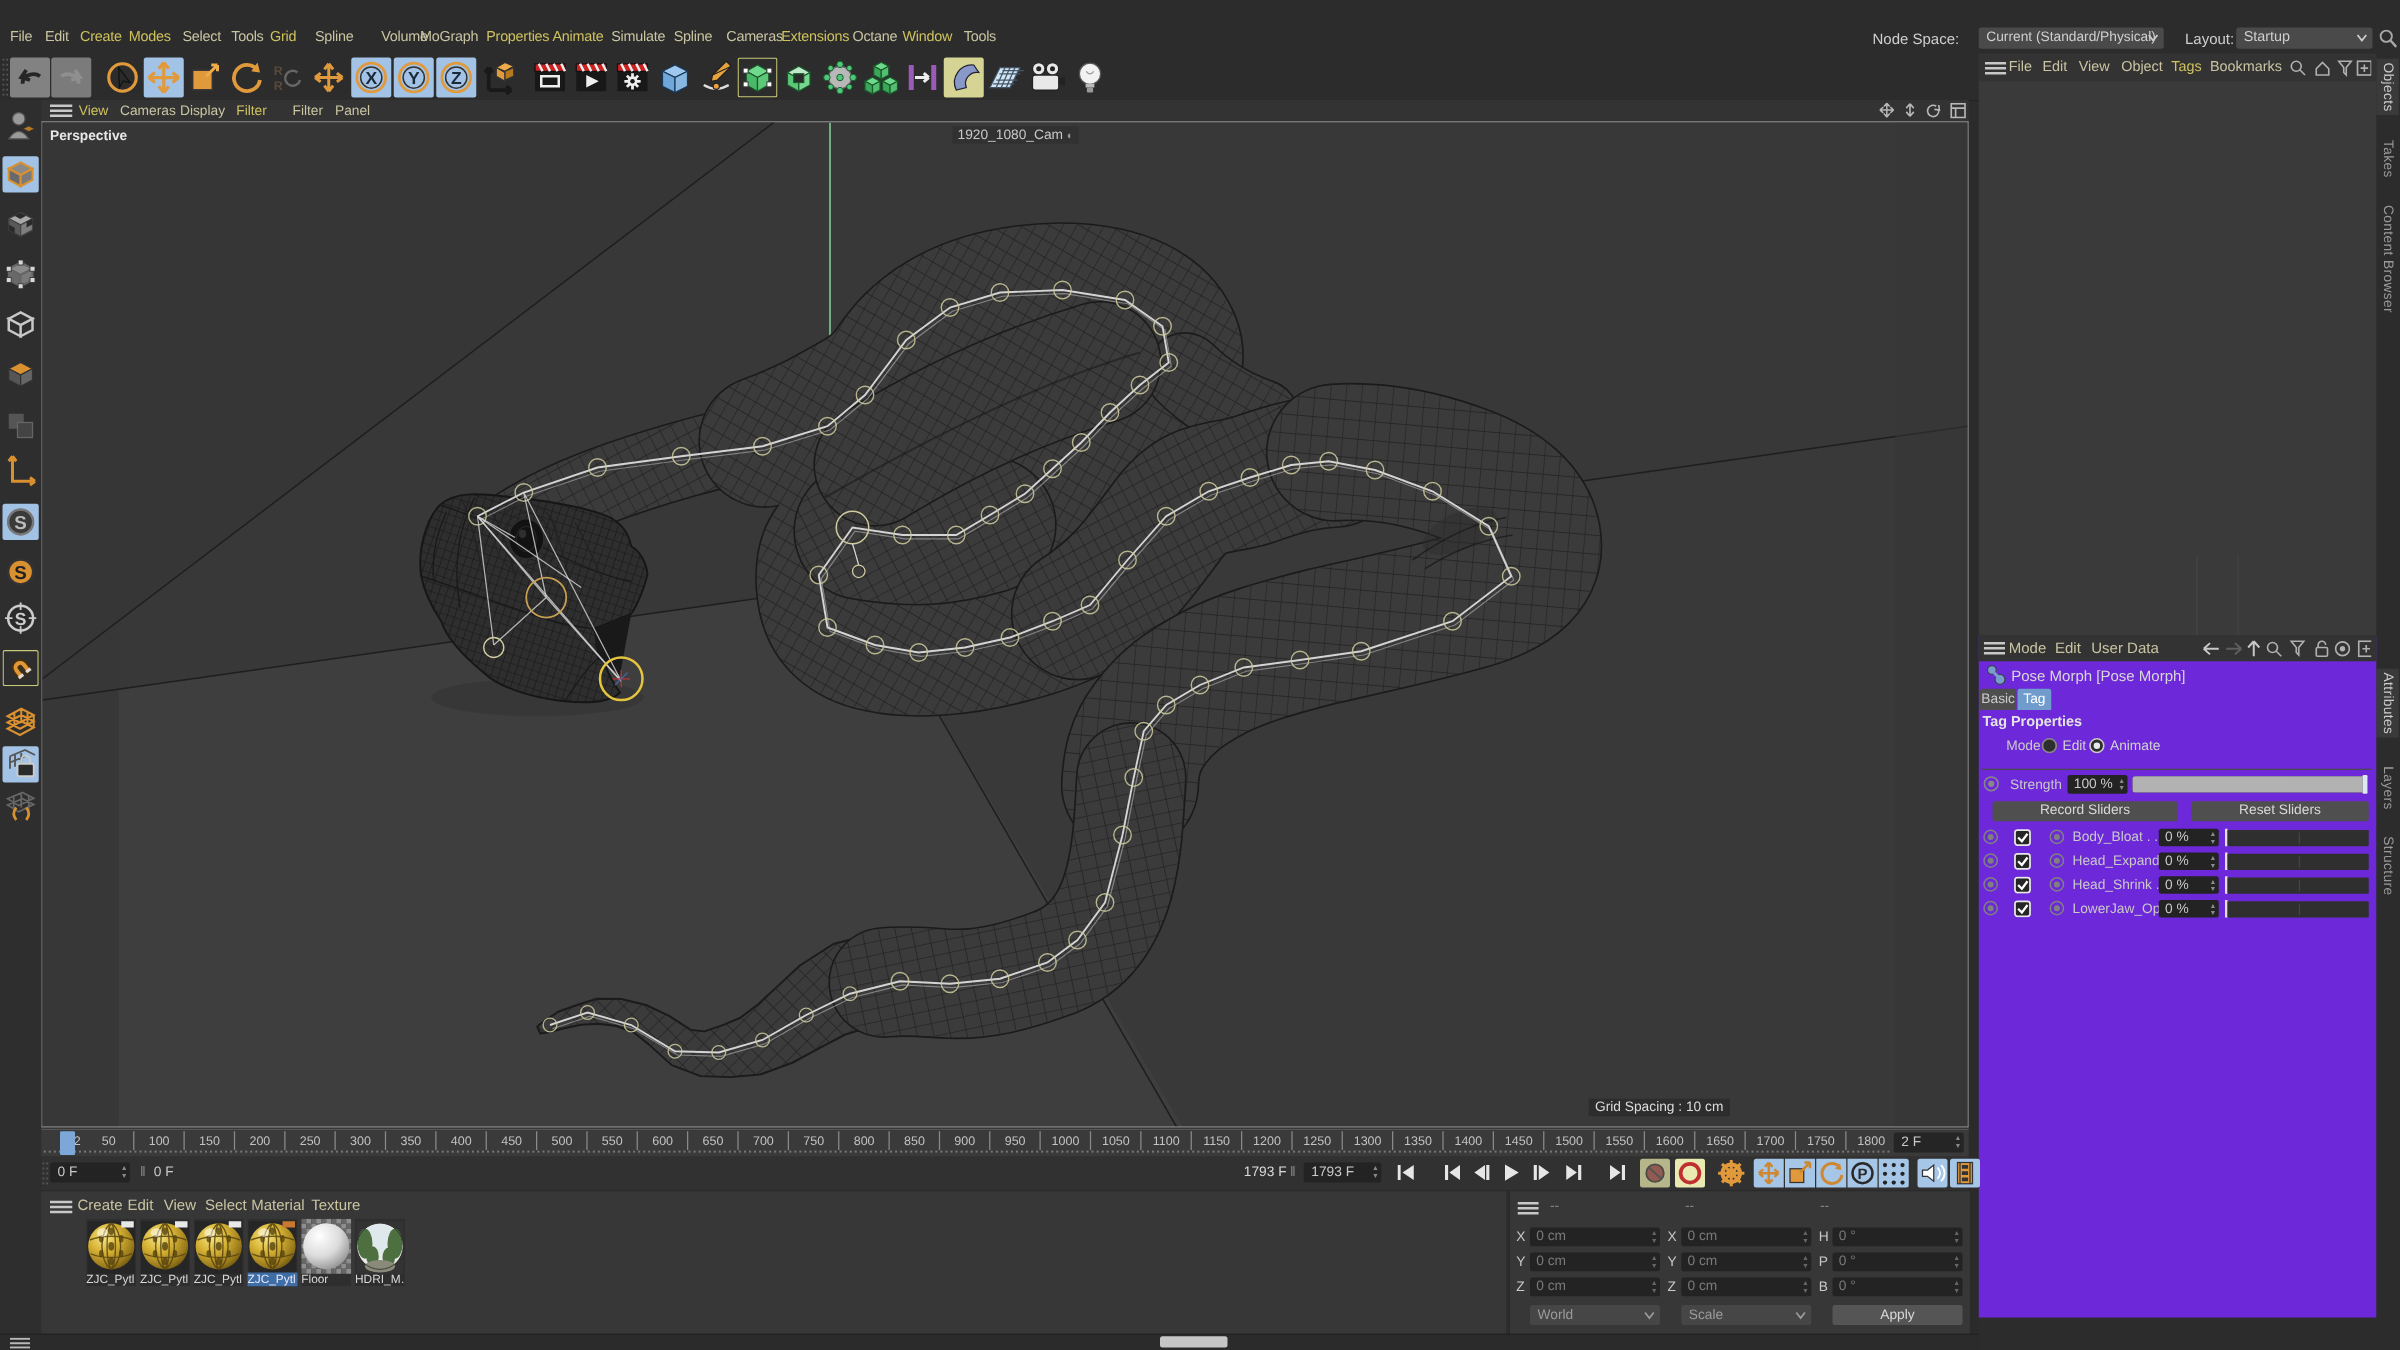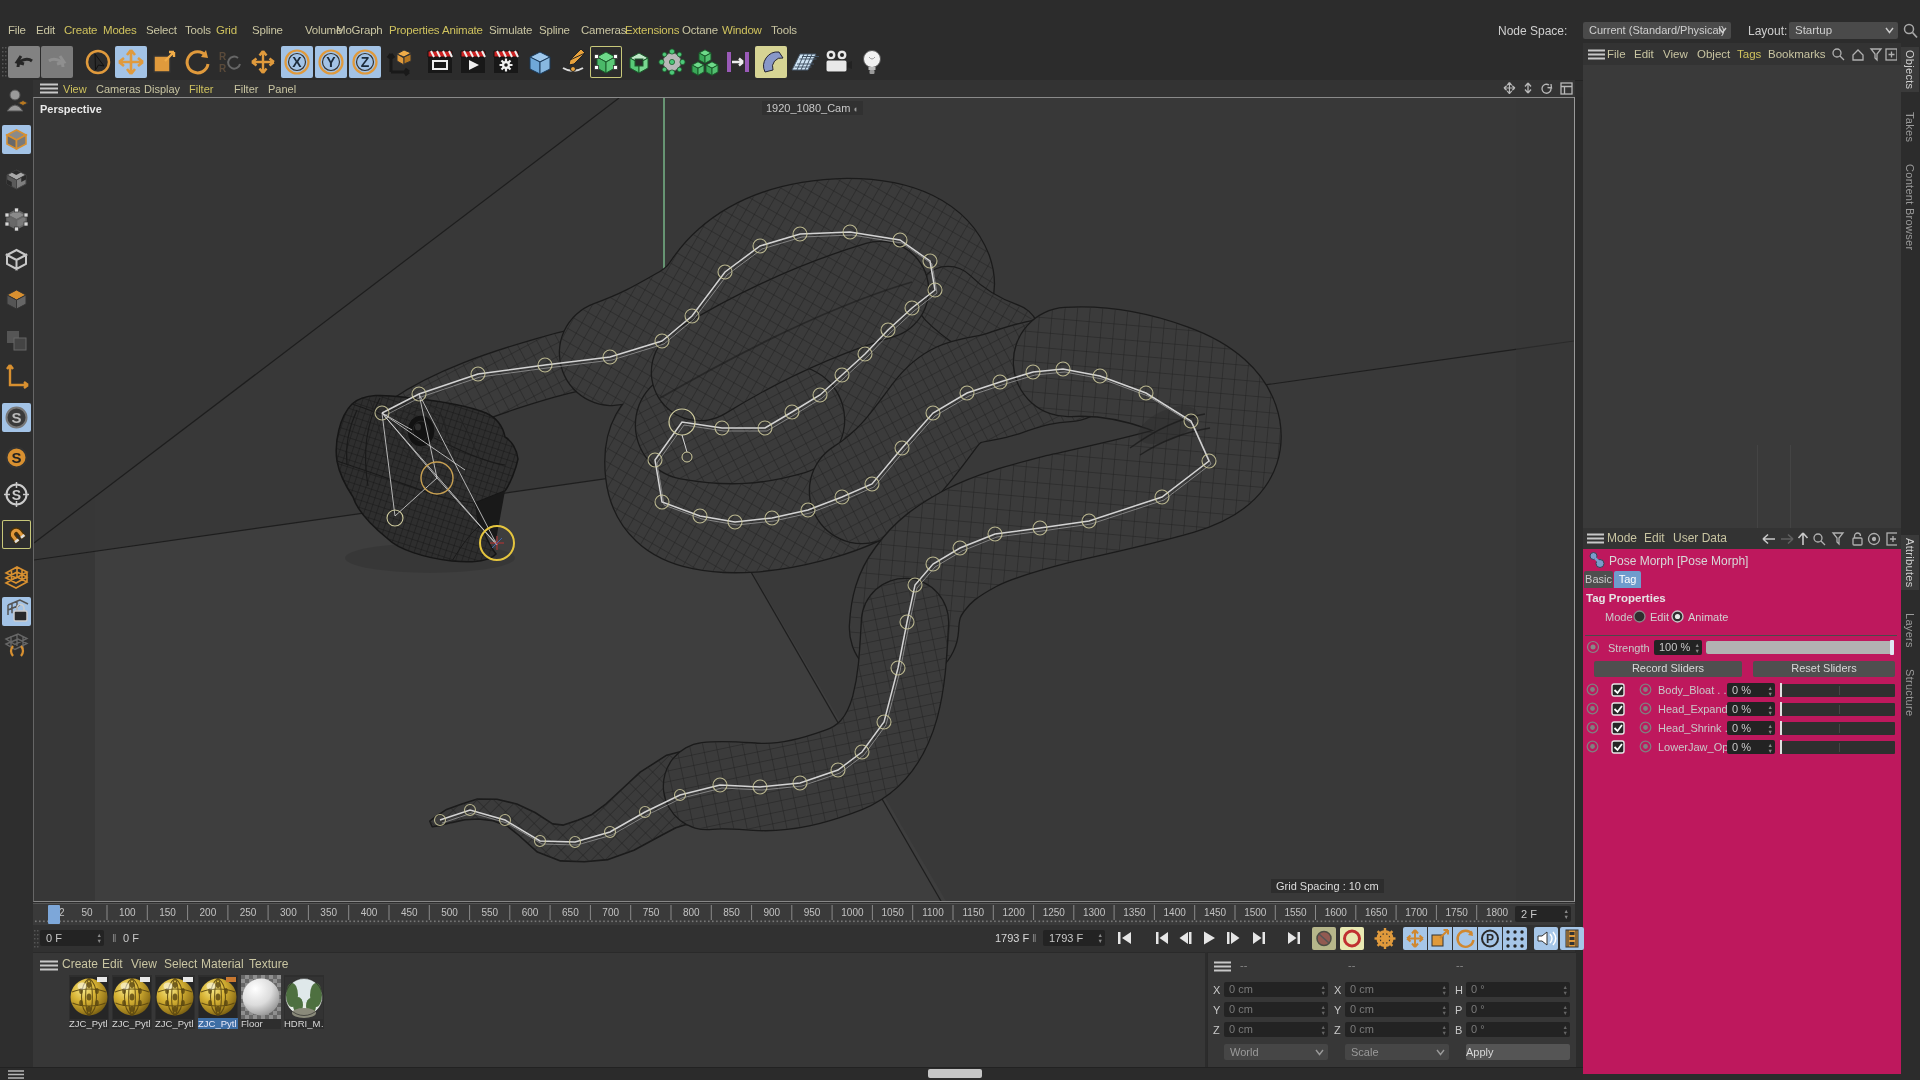--- a/index.html
+++ b/index.html
@@ -537,21 +537,21 @@
         <circle cx="6" cy="6" r="4"></circle>
         <path d="M9 9 L13 13"></path>
         <path d="M24 13 v-5 l5 -5 l5 5 v5 z" transform="translate(-2,0)"></path>
         <path d="M40 2 h10 l-4 5 v6 l-2 -2 v-4 z"></path>
         <rect x="55" y="2" width="11" height="11"></rect>
         <path d="M60.5 4.5 v6 M57.5 7.5 h6"></path>
       </svg>
 <div class="abs" style="left:174px;top:402px;width:1px;height:86px;background:#444"></div>
 <div class="abs" style="left:207px;top:402px;width:1px;height:86px;background:#444"></div>
 </div>
-<div class="abs" style="left:1583px;top:528px;width:318px;height:546px;background:#be185d;color:#c9c9c9;font-size:11px">
+<div class="abs" style="left:1583px;top:508px;width:318px;height:546px;background:#6d28d9;color:#c9c9c9;font-size:11px">
 <div class="abs" style="left:0;top:0;width:318px;height:21px;background:#333333"></div>
 <svg class="abs" style="left:4px;top:5px" width="17" height="12">
         <path d="M0 1.5 h17 M0 5.5 h17 M0 9.5 h17" stroke="#c8c8c8" stroke-width="2"></path>
       </svg>
 <span class="abs t" style="left:24px;top:3px;font-size:12px">Mode</span>
 <span class="abs t" style="left:61px;top:3px;font-size:12px">Edit</span>
 <span class="abs t" style="left:90px;top:3px;font-size:12px">User Data</span>
 <svg class="abs" style="left:178px;top:3px" width="136" height="16" fill="none">
         <path d="M14 8 H2 M2 8 l5 -4.5 M2 8 l5 4.5" stroke="#c8c8c8" stroke-width="1.6"></path>
         <path d="M20 8 H32 M32 8 l-5 -4.5 M32 8 l-5 4.5" stroke="#5f5f5f" stroke-width="1.6"></path>
@@ -1567,19 +1567,19 @@
         <svg class="abs" style="right:4px;top:5px" width="9" height="7">
           <path d="M1 1 L4.5 5.5 L8 1" stroke="#999" stroke-width="1.4" fill="none"></path>
         </svg>
       </div>
 <div class="abs" style="left:137px;top:91px;width:104px;height:16px;background:#464646;border-radius:2px">
         <span style="position:absolute;left:6px;top:2px;color:#9a9a9a">Scale</span>
         <svg class="abs" style="right:4px;top:5px" width="9" height="7">
           <path d="M1 1 L4.5 5.5 L8 1" stroke="#999" stroke-width="1.4" fill="none"></path>
         </svg>
       </div>
-<div class="abs" style="left:258px;top:91px;width:104px;height:16px;background:#555555;border-radius:2px;text-align:left;color:#d8d8d8;padding-top:2px;box-sizing:border-box">Apply</div>
+<div class="abs" style="left:258px;top:91px;width:104px;height:16px;background:#555555;border-radius:2px;text-align:center;color:#d8d8d8;padding-top:2px;box-sizing:border-box">Apply</div>
 </div>
 <div class="abs" style="left:0;top:1067px;width:1583px;height:13px;background:#2b2b2b;border-top:1px solid #222"></div>
 <svg class="abs" style="left:8px;top:1070px" width="16" height="9">
       <path d="M0 1 h16 M0 4.5 h16 M0 8 h16" stroke="#b8b8b8" stroke-width="1.6"></path>
     </svg>
 <div class="abs" style="left:928px;top:1069px;width:54px;height:9px;background:#c6c6c6;border-radius:2px"></div>
 </div>
 </body></html>

